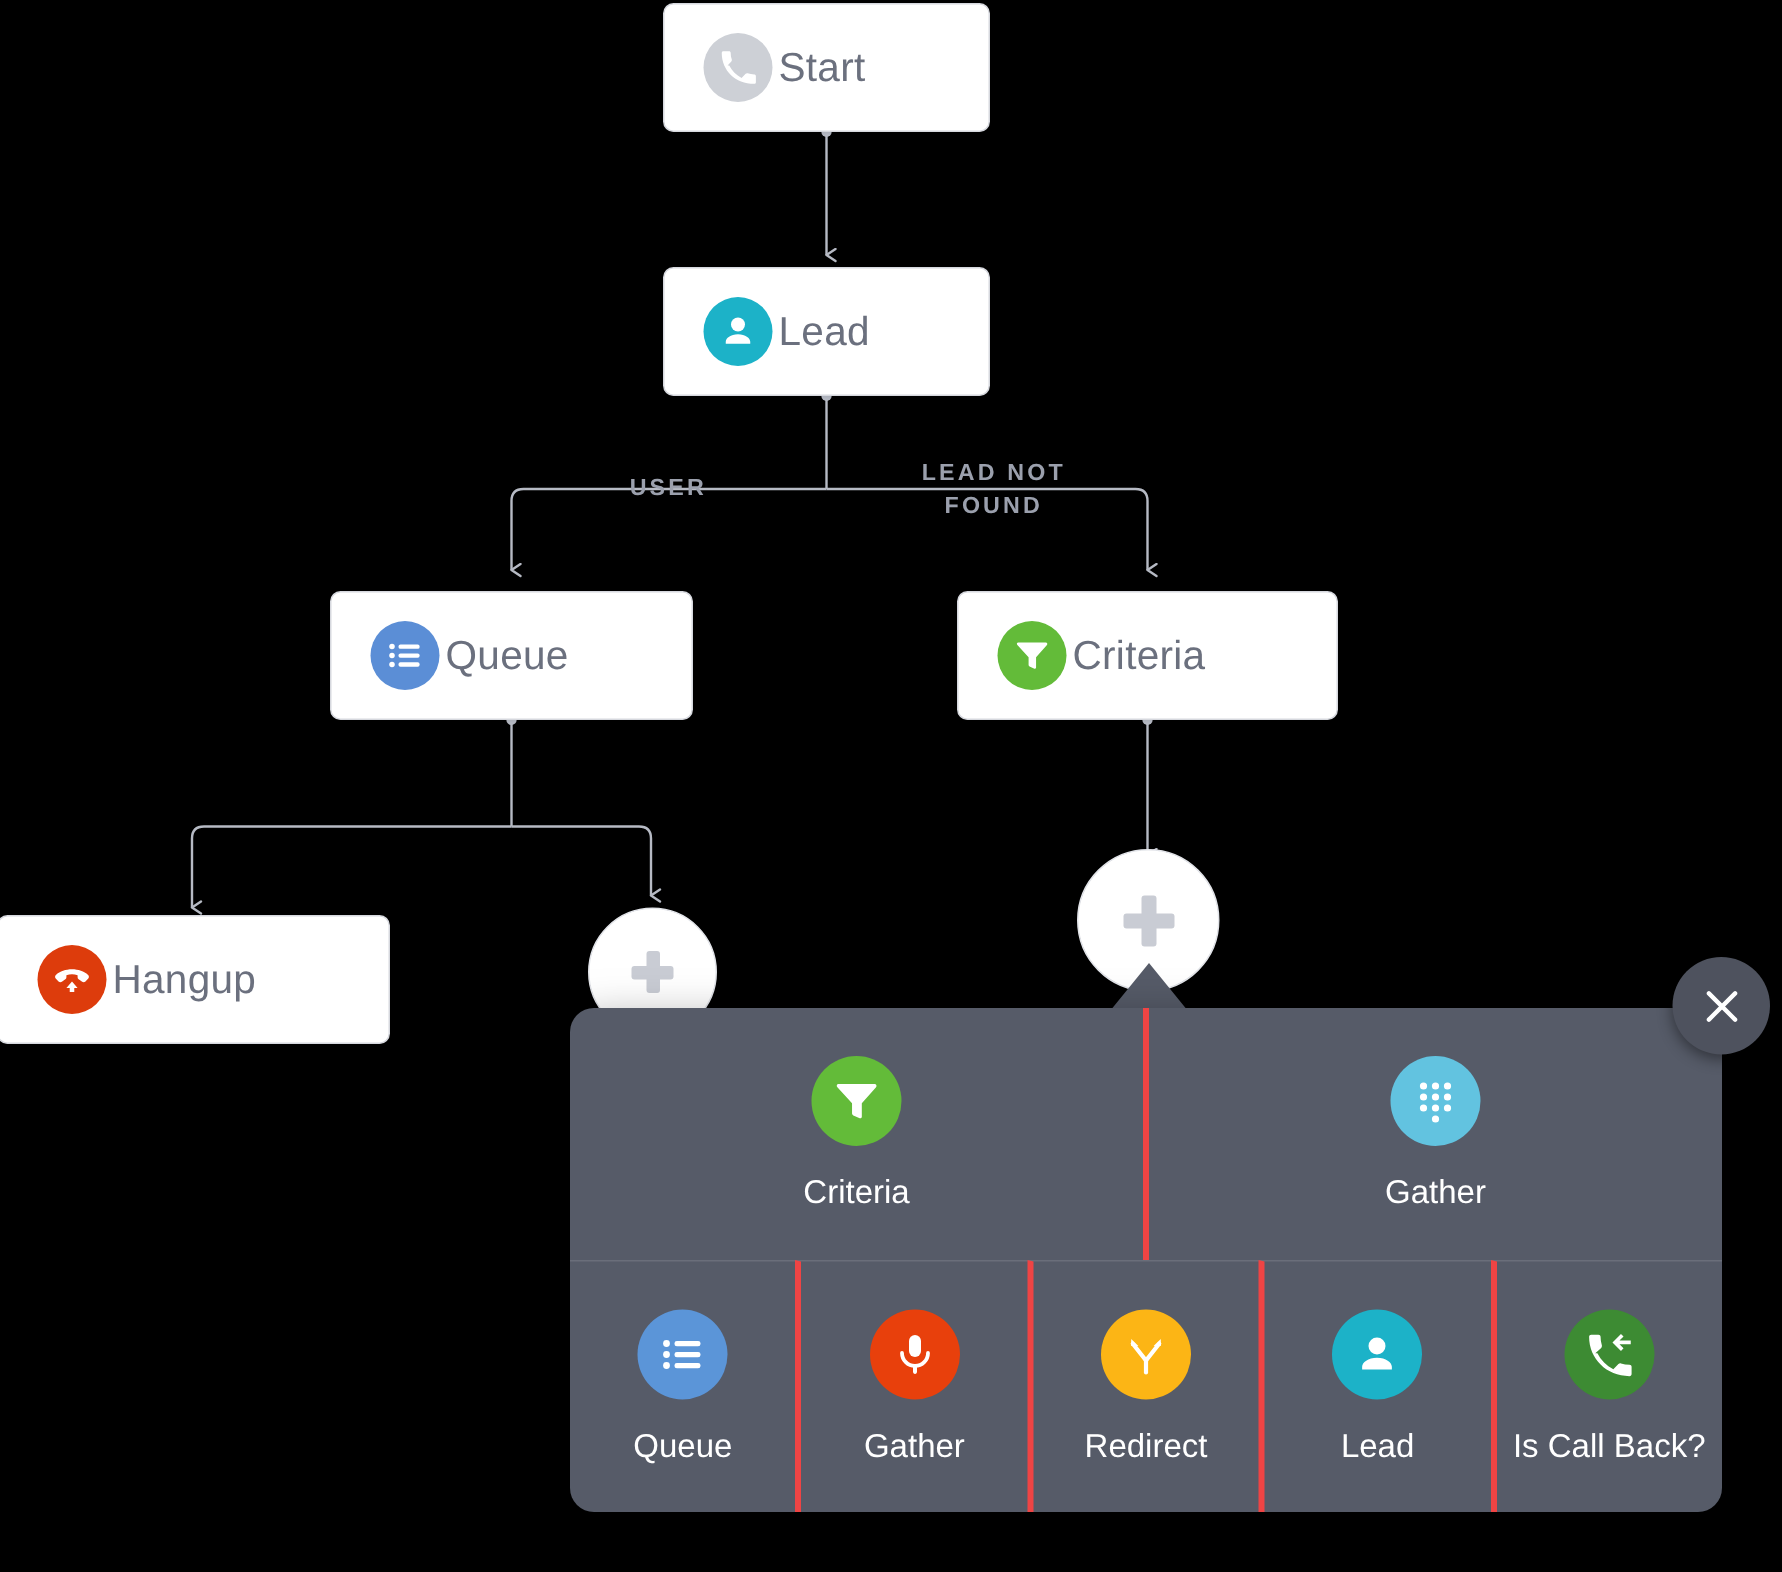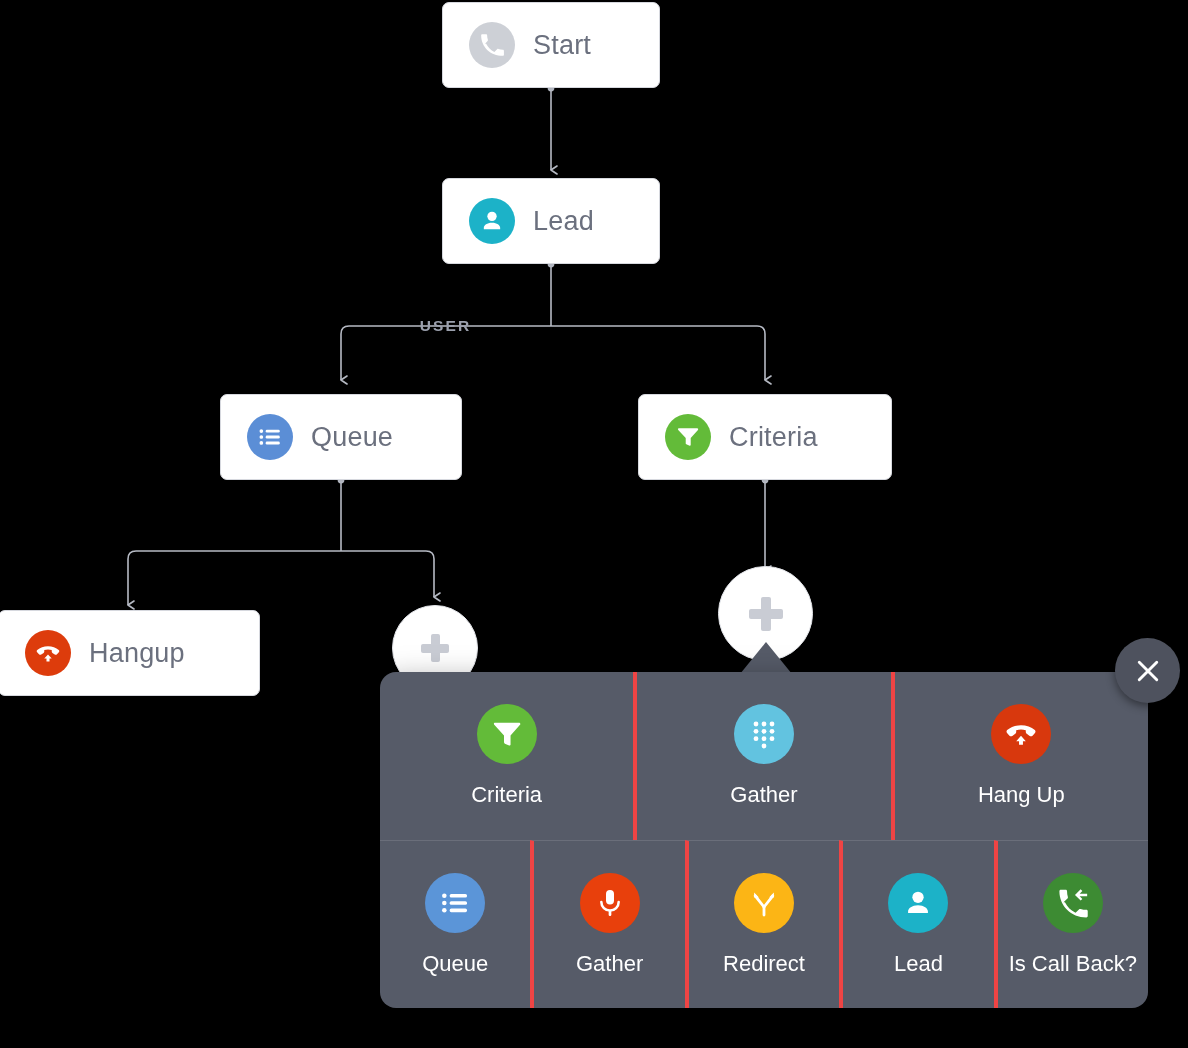--- a/index.html
+++ b/index.html
@@ -18,21 +18,21 @@
 
   
   .node {
     position: absolute;
     background: #ffffff;
     border: 1px solid #d6d8de;
     border-radius: 7px;
     box-sizing: border-box;
     display: flex;
     align-items: center;
-    gap: 18px;
+    gap: 4px;
     padding: 0 26px;
     box-shadow: 0 1px 2px rgba(0,0,0,0.06);
   }
   .node .node-label {
     font-size: 27px;
     color: #6b707e;
     font-weight: 400;
     letter-spacing: 0.2px;
     white-space: nowrap;
   }
@@ -192,20 +192,22 @@
       <path d="M341,551 L136,551 Q128,551 128,559 L128,605" marker-end="url(#arw)"></path>
 
       <path d="M341,551 L426,551 Q434,551 434,559 L434,597" marker-end="url(#arw)"></path>
 
       <path d="M765,480 L765,570" marker-end="url(#arw)"></path>
       <circle cx="765" cy="480" r="3.4" fill="#b6bac4" stroke="none"></circle>
     </g>
   </svg>
 
   <div class="edge-label" style="left:398px; top:315px; width:95px;">USER</div>
+  <div class="edge-label" style="left:585px; top:305px; width:155px;">LEAD NOT
+FOUND</div>
 
   <div class="node" style="left:442px; top:2px; width:218px; height:86px;">
     <span class="badge" style="background:#cdd0d6;">
       <svg width="26" height="26" viewBox="0 0 24 24" fill="#ffffff">
         <path d="M6.6 10.8c1.7 3.3 4.3 5.9 7.6 7.6l2.5-2.5c.3-.3.8-.4 1.2-.3 1.3.4 2.7.7 4.1.7.6 0 1 .4 1 1V21c0 .6-.4 1-1 1C10.3 22 2 13.7 2 3c0-.6.4-1 1-1h3.5c.6 0 1 .4 1 1 0 1.4.2 2.8.7 4.1.1.4 0 .9-.3 1.2l-2.3 2.5z"></path>
       </svg>
     </span>
     <span class="node-label">Start</span>
   </div>
 
@@ -286,29 +288,20 @@
               <circle cx="18" cy="10" r="1.8"></circle>
             <circle cx="6" cy="15.5" r="1.8"></circle>
               <circle cx="12" cy="15.5" r="1.8"></circle>
               <circle cx="18" cy="15.5" r="1.8"></circle>
             <circle cx="12" cy="21" r="1.8"></circle>
           </svg>
         </span>
         <span class="palette-label">Gather</span>
       </div>
 
-      <div class="palette-cell">
-        <span class="palette-icon" style="background:#d8380d;">
-          <svg width="36" height="36" viewBox="0 0 24 24" fill="#ffffff">
-            <path d="M12 6.2c-3.6 0-6.9 1.2-9.2 3.2-.6.5-.6 1.4-.1 2l1.6 1.7c.5.5 1.3.6 1.9.2l2-1.4c.4-.3.6-.7.6-1.2V9.5c2.1-.6 4.3-.6 6.4 0v1.2c0 .5.2.9.6 1.2l2 1.4c.6.4 1.4.3 1.9-.2l1.6-1.7c.5-.6.5-1.5-.1-2-2.3-2-5.6-3.2-9.2-3.2z"></path>
-            <path d="M12 13.2l3.2 3.6h-1.9v2.4h-2.6v-2.4H8.8L12 13.2z"></path>
-          </svg>
-        </span>
-        <span class="palette-label">Hang Up</span>
-      </div>
 
 
 
     </div>
 
     <div class="palette-row">
 
       <div class="palette-cell">
         <span class="palette-icon" style="background:#5b95d8;">
           <svg width="32" height="32" viewBox="0 0 24 24" fill="#ffffff">

